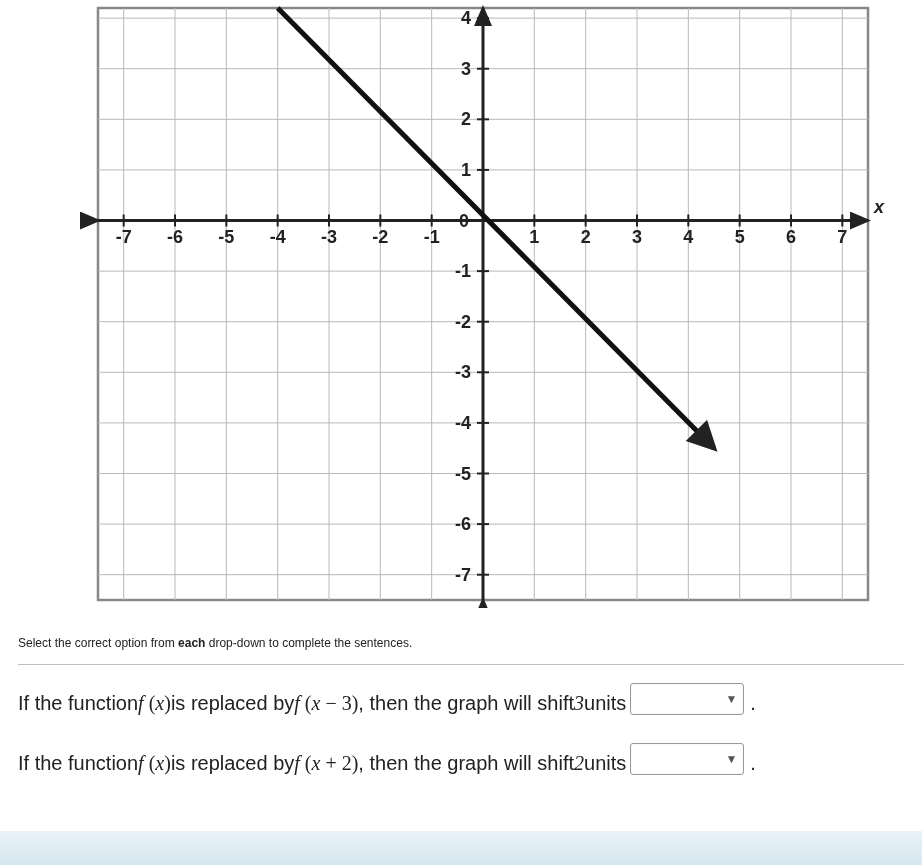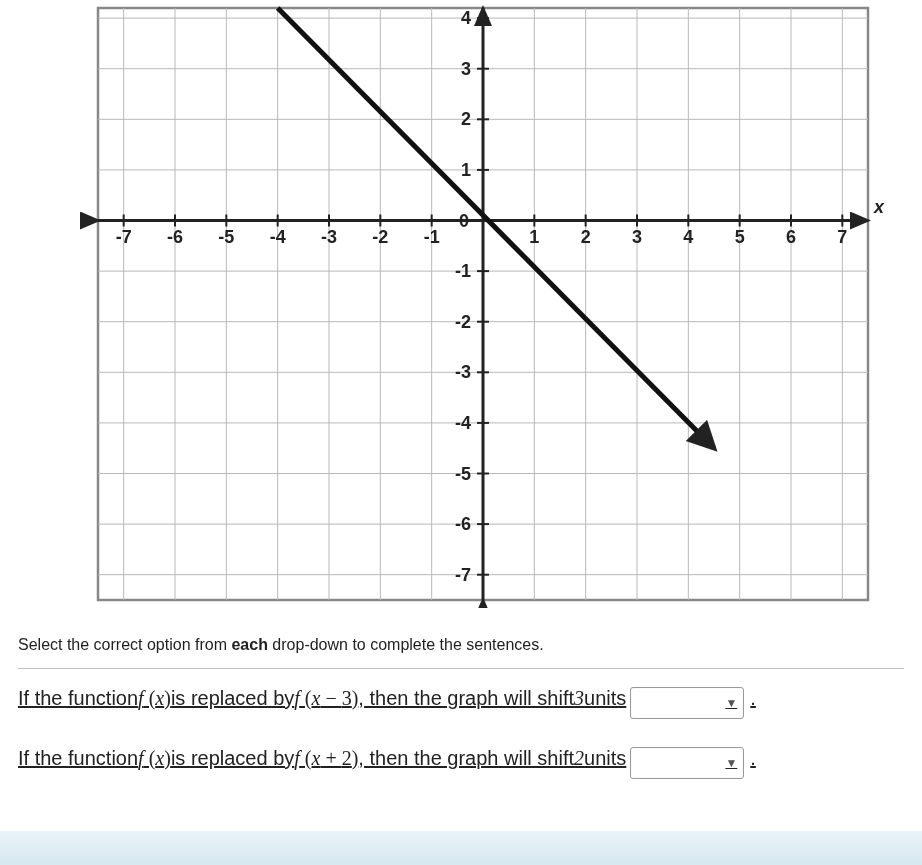--- a/index.html
+++ b/index.html
@@ -16,35 +16,34 @@
     padding: 0 18px 12px 18px;
   }
   .chart-wrap {
     width: 820px;
     height: 608px;
     margin-left: 60px;
     margin-top: 0;
   }
   .instruct {
     margin-top: 28px;
-    font-size: 16px;
+    font-size: 12px;
   }
   hr.sep {
     border: none;
     border-top: 1px solid #bfbfbf;
     margin: 14px 0 18px 0;
   }
   .qline {
     display: flex;
-    align-items: flex-start;
+    align-items: flex-end;
     flex-wrap: nowrap;
     font-size: 20px;
     margin: 13px 0 28px 0;
     white-space: nowrap;
-    text-decoration: underline;
   }
   .qline .math {
     font-family: "Cambria Math", "Times New Roman", serif;
     font-style: italic;
   }
   .qline .math .n {
     font-style: normal;
   }
   .dd {
     display: inline-flex;

